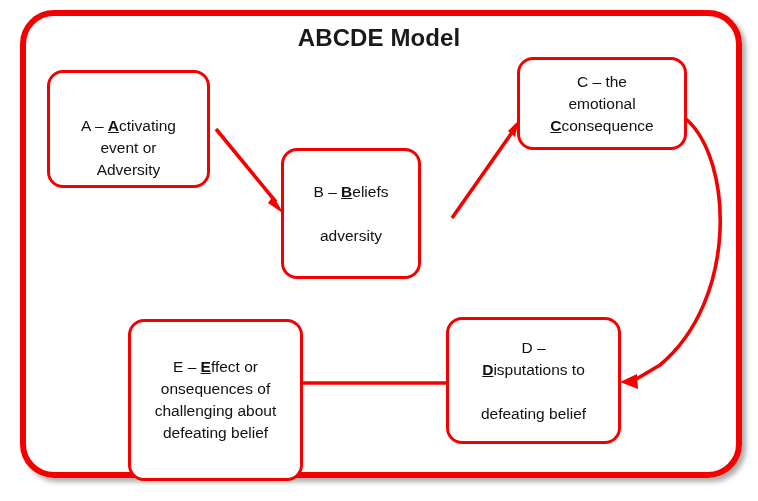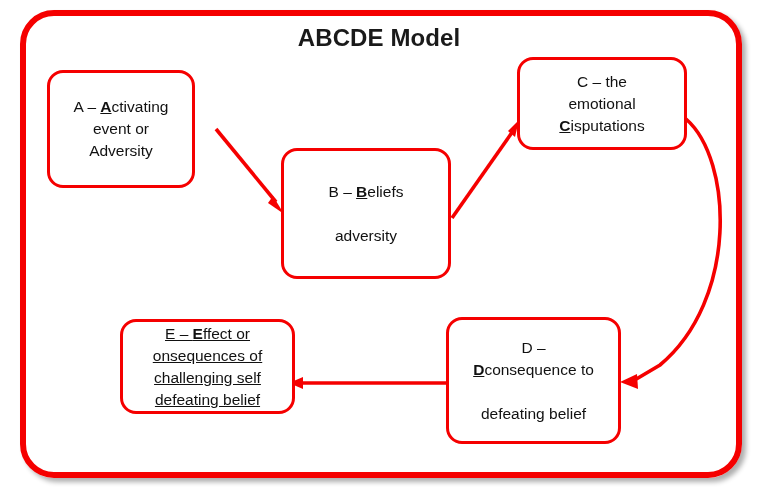--- a/index.html
+++ b/index.html
@@ -59,25 +59,25 @@
     color: #111111;
     font-size: 15.5px;
     line-height: 1.42;
     padding: 4px 8px;
   }
   .node .txt { display: block; width: 100%; }
   .node b {
     font-weight: 700;
     text-decoration: underline;
   }
-  #node-a { left: 47px;  top: 70px;  width: 148px; height: 118px; }
-  #node-b { left: 281px; top: 148px; width: 170px; height: 131px; }
+  #node-a { left: 47px;  top: 70px;  width: 163px; height: 118px; align-items: flex-end; }
+  #node-b { left: 281px; top: 148px; width: 140px; height: 131px; }
   #node-c { left: 517px; top: 57px;  width: 170px; height: 93px; }
   #node-d { left: 446px; top: 317px; width: 175px; height: 127px; }
-  #node-e { left: 120px; top: 319px; width: 175px; height: 95px; text-decoration: underline; }
+  #node-e { left: 128px; top: 319px; width: 175px; height: 162px; }
 
   
   #arrows {
     position: absolute;
     left: 0; top: 0;
     width: 758px;
     height: 501px;
     pointer-events: none;
   }
   .arrow-path {
@@ -133,35 +133,35 @@
       <span>B – </span><b>B</b><span>eliefs</span><br>
       <br>
       <span>adversity</span>
     </span>
   </div>
 
   <div class="node" id="node-c">
     <span class="txt">
       <span>C – the</span><br>
       <span>emotional</span><br>
-      <b>C</b><span>isputations</span>
+      <b>C</b><span>consequence</span>
     </span>
   </div>
 
   <div class="node" id="node-d">
     <span class="txt">
       <span>D –</span><br>
-      <b>D</b><span>consequence to</span><br>
+      <b>D</b><span>isputations to</span><br>
       <br>
       <span>defeating belief</span>
     </span>
   </div>
 
   <div class="node" id="node-e">
     <span class="txt">
       <span>E – </span><b>E</b><span>ffect or</span><br>
       <span>onsequences of</span><br>
-      <span>challenging self</span><br>
+      <span>challenging about</span><br>
       <span>defeating belief</span>
     </span>
   </div>
 
 </div>
 
 </body></html>

